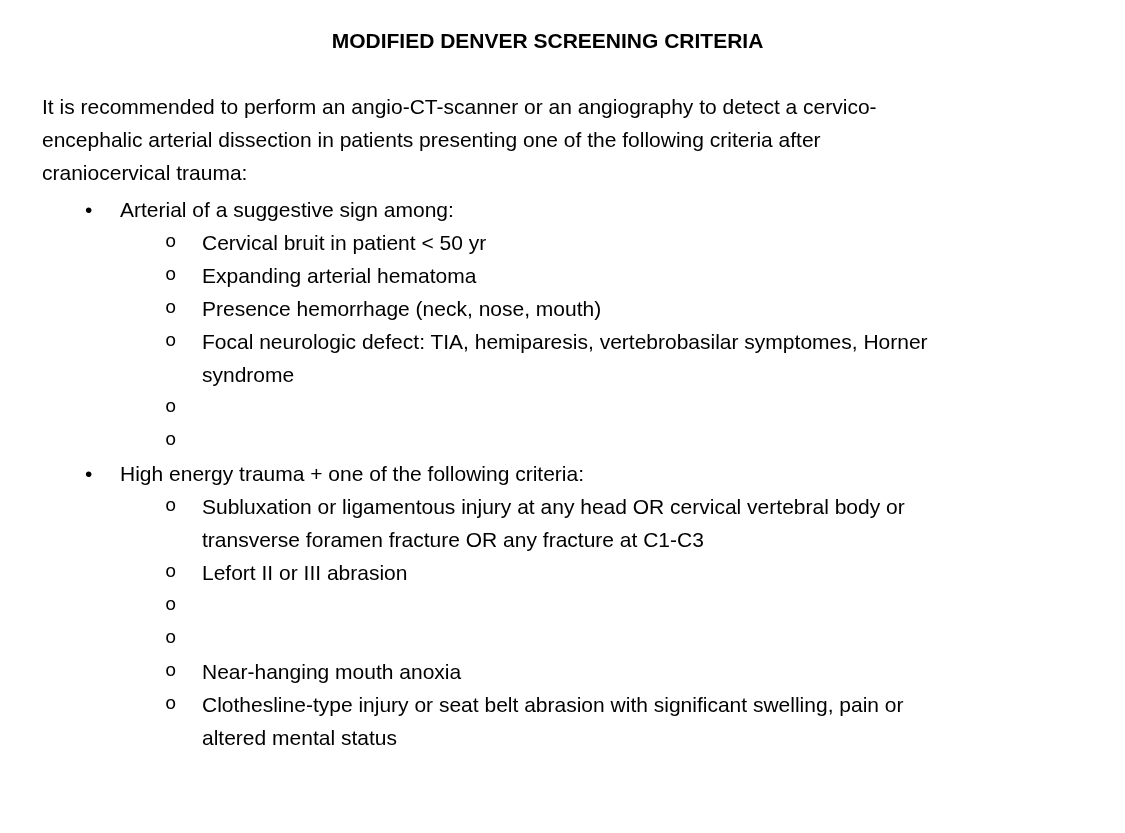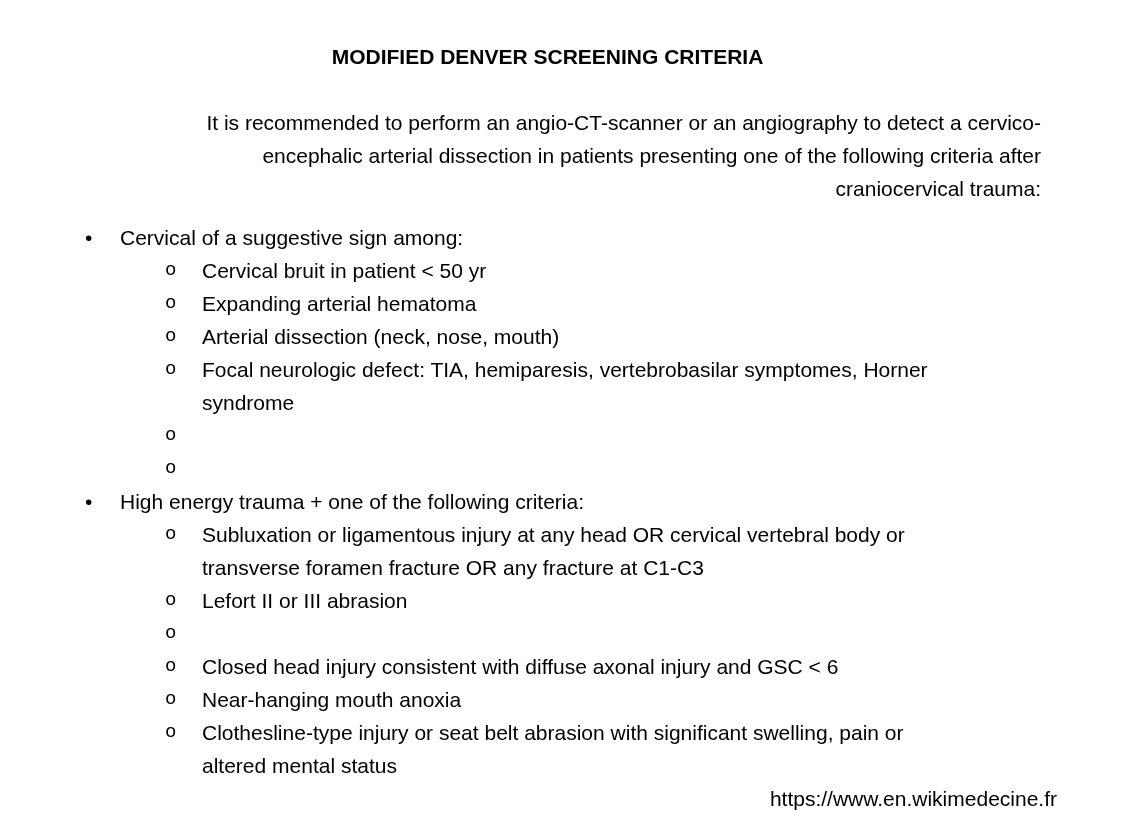--- a/index.html
+++ b/index.html
@@ -9,32 +9,31 @@
     background: #ffffff;
     color: #000000;
     font-family: "Liberation Sans", sans-serif;
     font-size: 21px;
     line-height: 33px;
   }
   .page {
     box-sizing: border-box;
     width: 1125px;
     height: 833px;
-    padding: 40px 68px 0 38px;
+    padding: 24px 68px 0 38px;
     overflow: hidden;
   }
   .title {
     text-align: center;
     font-weight: bold;
     margin: 0 0 33px 0;
   }
   .intro {
     white-space: pre-line;
-    margin: 16px;
-    text-align: right;
+    margin: 4px;
   }
   .row { display: flex; align-items: flex-start; }
   .l1-marker {
     flex: none;
     margin-left: 47px;
     width: 35px;
     font-size: 21px;
   }
   .l2-marker {
     flex: none;
@@ -58,34 +57,34 @@
 <div class="page">
 
   <div class="title">MODIFIED DENVER SCREENING CRITERIA</div>
 
   <p class="intro">It is recommended to perform an angio-CT-scanner or an angiography to detect a cervico-
 encephalic arterial dissection in patients presenting one of the following criteria after
 craniocervical trauma:</p>
 
   <div class="row">
     <span class="l1-marker">•</span>
-    <div class="item-text">Cervical of a suggestive sign among:</div>
+    <div class="item-text">Arterial of a suggestive sign among:</div>
   </div>
 
   <div class="row">
     <span class="l2-marker">o</span>
     <div class="item-text">Cervical bruit in patient &lt; 50 yr</div>
   </div>
   <div class="row">
     <span class="l2-marker">o</span>
     <div class="item-text">Expanding arterial hematoma</div>
   </div>
   <div class="row">
     <span class="l2-marker">o</span>
-    <div class="item-text">Arterial dissection (neck, nose, mouth)</div>
+    <div class="item-text">Presence hemorrhage (neck, nose, mouth)</div>
   </div>
   <div class="row">
     <span class="l2-marker">o</span>
     <div class="item-text">Focal neurologic defect: TIA, hemiparesis, vertebrobasilar symptomes, Horner
 syndrome</div>
   </div>
   <div class="row">
     <span class="l2-marker">o</span>
   </div>
   <div class="row">
@@ -104,27 +103,25 @@
   </div>
   <div class="row">
     <span class="l2-marker">o</span>
     <div class="item-text">Lefort II or III abrasion</div>
   </div>
   <div class="row">
     <span class="l2-marker">o</span>
   </div>
   <div class="row">
     <span class="l2-marker">o</span>
-    <div class="item-text">Closed head injury consistent with diffuse axonal injury and GSC &lt; 6</div>
   </div>
   <div class="row">
     <span class="l2-marker">o</span>
     <div class="item-text">Near-hanging mouth anoxia</div>
   </div>
   <div class="row">
     <span class="l2-marker">o</span>
     <div class="item-text">Clothesline-type injury or seat belt abrasion with significant swelling, pain or
 altered mental status</div>
   </div>
 
-  <p class="footer">https://www.en.wikimedecine.fr</p>
 
 </div>
 
 </body></html>

